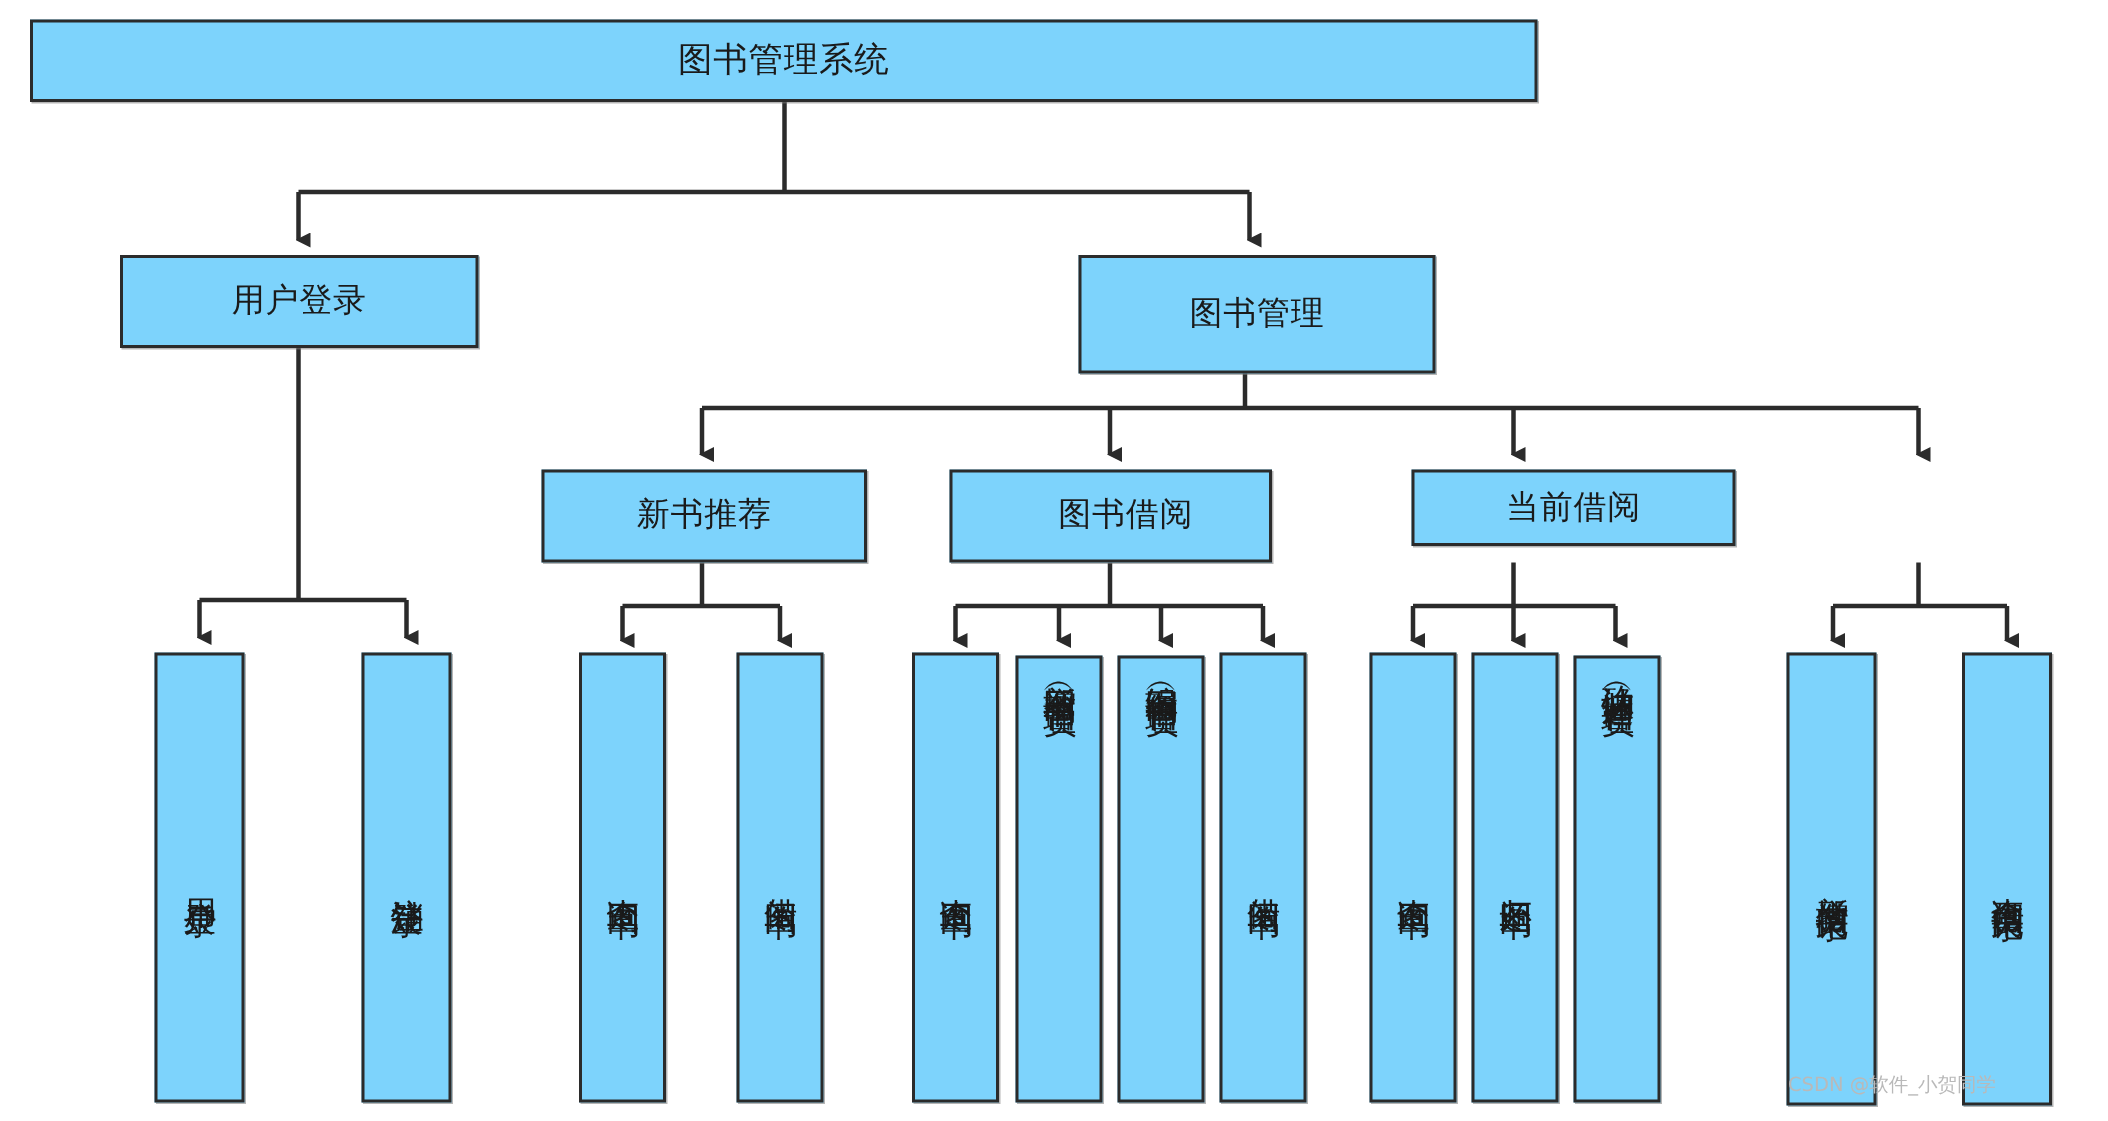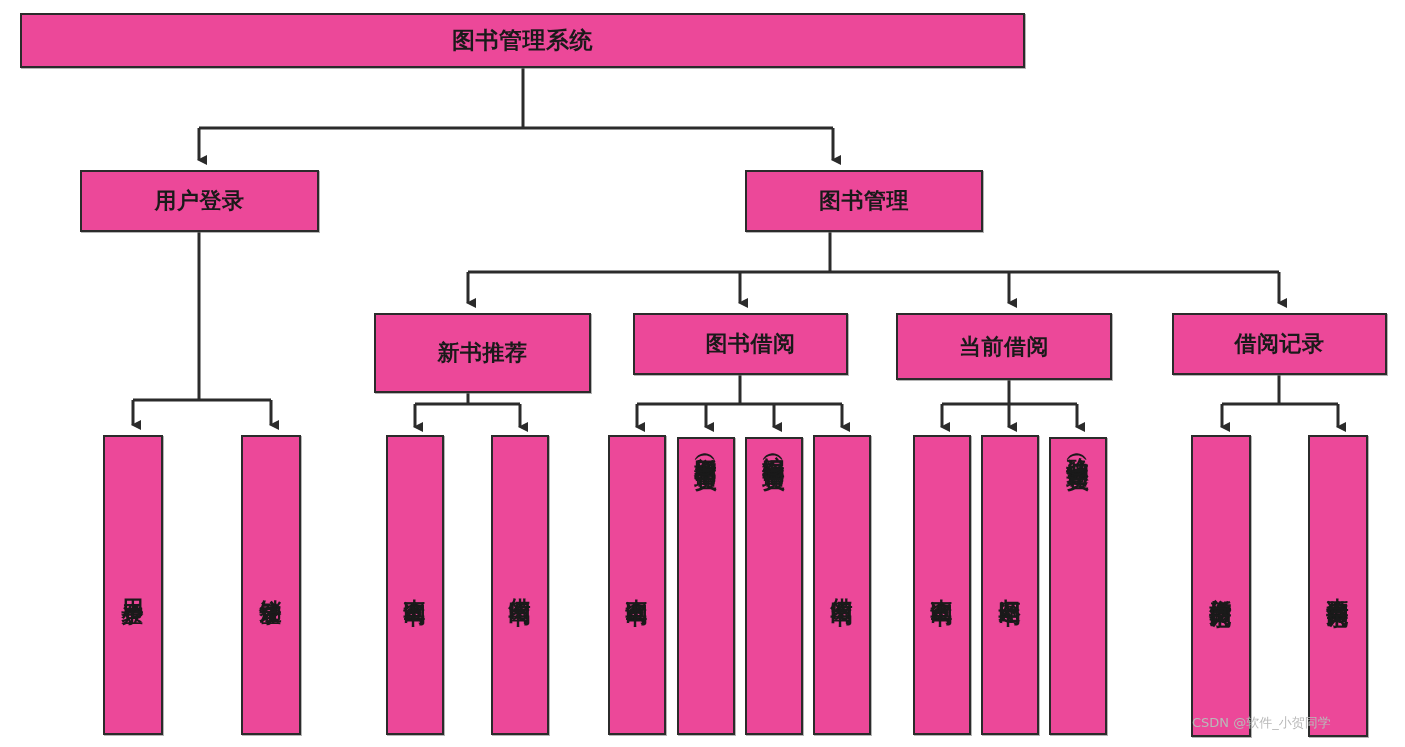--- a/index.html
+++ b/index.html
@@ -18,29 +18,28 @@
   
   #wires{
     position:absolute;
     left:0; top:0;
     width:1405px; height:747px;
     pointer-events:none;
   }
   .node{
     position:absolute;
     box-sizing:border-box;
-    background:#ec4899;
+    background:#7dd3fc;
     border:2px solid #2b2b2b;
     box-shadow:1px 1px 0 rgba(120,120,120,0.55);
     display:flex;
     align-items:center;
     justify-content:center;
     color:#1a1a1a;
     z-index:2;
-    font-weight:bold;
   }
   .node .lbl{
     display:block;
     text-align:center;
     white-space:nowrap;
     line-height:1.18;
   }
   
   .node.h .lbl{
     font-size:22px;
@@ -130,39 +129,36 @@
   </svg>
 
   <div class="node h root" style="left:20px; top:13px; width:1005px; height:55px;">
     <span class="lbl">图书管理系统</span>
   </div>
 
   <div class="node h" style="left:80px; top:170px; width:239px; height:62px;">
     <span class="lbl">用户登录</span>
   </div>
 
-  <div class="node h" style="left:745px; top:170px; width:238px; height:62px;">
+  <div class="node h" style="left:719px; top:170px; width:238px; height:79px;">
     <span class="lbl">图书管理</span>
   </div>
 
-  <div class="node h" style="left:374px; top:313px; width:217px; height:80px;">
+  <div class="node h" style="left:361px; top:313px; width:217px; height:62px;">
     <span class="lbl">新书推荐</span>
   </div>
 
   <div class="node h" style="left:633px; top:313px; width:215px; height:62px;padding-left:20px;">
     <span class="lbl">图书借阅</span>
   </div>
 
-  <div class="node h" style="left:896px; top:313px; width:216px; height:67px;">
+  <div class="node h" style="left:941px; top:313px; width:216px; height:51px;">
     <span class="lbl">当前借阅</span>
   </div>
 
-  <div class="node h" style="left:1172px; top:313px; width:215px; height:62px;">
-    <span class="lbl">借阅记录</span>
-  </div>
 
   <div class="node v mid" style="left:103px; top:435px; width:60px; height:300px;">
     <span class="lbl">用户登录</span>
   </div>
 
   <div class="node v mid" style="left:241px; top:435px; width:60px; height:300px;">
     <span class="lbl">注销登录</span>
   </div>
 
   <div class="node v mid" style="left:386px; top:435px; width:58px; height:300px;">

